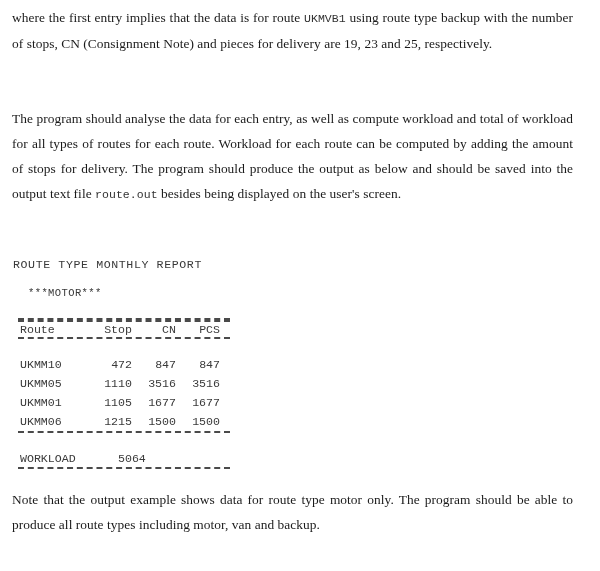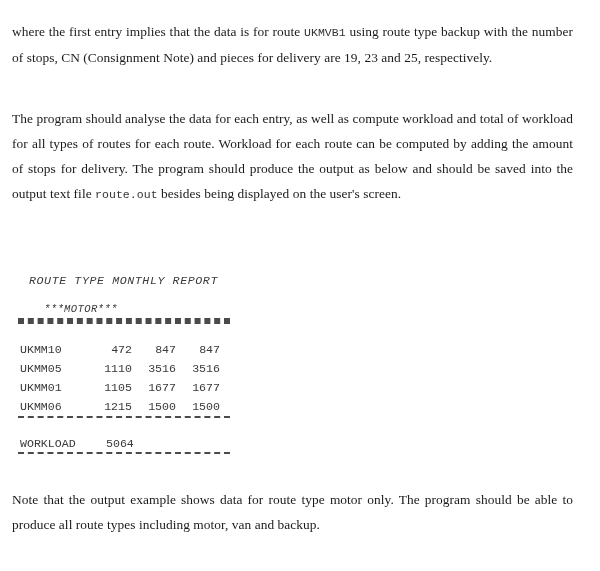--- a/index.html
+++ b/index.html
@@ -30,22 +30,21 @@
       font-family: "Liberation Mono", "DejaVu Sans Mono", monospace;
       font-size: 11.5px;
       color: #333;
     }
     .mono {
       font-family: "Liberation Mono", "DejaVu Sans Mono", monospace;
       font-size: 11.6px;
       color: #3a3a3a;
       position: absolute;
       white-space: pre;
-      margin: 16px;
-      font-style: italic;
+      margin: 0;
     }
     .report-title { left: 13px; top: 258px; letter-spacing: 0.6px; }
     .report-section { left: 28px; top: 287px; letter-spacing: 0.4px; font-size: 10.5px; }
 
     .report-table {
       position: absolute;
       left: 18px;
       top: 314px;
       width: 214px;
       font-family: "Liberation Mono", "DejaVu Sans Mono", monospace;
@@ -65,30 +64,36 @@
     .cell { position: absolute; top: 0; white-space: pre; }
     .c-route { left: 2px; }
     .c-stop  { right: 100px; text-align: right; }
     .c-cn    { right: 56px; text-align: right; }
     .c-pcs   { right: 12px; text-align: right; }
     .hdr-delivery { left: 108px; }
   </style>
 </head>
 <body>
 
-<p class="para" style="top: 19px;"><span>where the first entry implies that the data is for route </span><span class="code">UKMVB1</span><span> using route type backup with the number of stops, CN (Consignment Note) and pieces for delivery are 19, 23 and 25, respectively.</span></p>
+<p class="para" style="top: 5px;"><span>where the first entry implies that the data is for route </span><span class="code">UKMVB1</span><span> using route type backup with the number of stops, CN (Consignment Note) and pieces for delivery are 19, 23 and 25, respectively.</span></p>
 
 <p class="para" style="top: 106px;"><span>The program should analyse the data for each entry, as well as compute workload and total of workload for all types of routes for each route. Workload for each route can be computed by adding the amount of stops for delivery. The program should produce the output as below and should be saved into the output text file </span><span class="code">route.out</span><span> besides being displayed on the user's screen.</span></p>
 
 <div class="mono report-title">ROUTE TYPE MONTHLY REPORT</div>
 <div class="mono report-section">***MOTOR***</div>
 
 <div class="report-table">
   <div class="dash" style="margin-top:4px;"></div>
   <div class="dash"></div>
+  <div class="tbl-row" style="height:15px; line-height:15px;">
+    <span class="cell c-route">Route</span>
+    <span class="cell c-stop">Stop</span>
+    <span class="cell c-cn">CN</span>
+    <span class="cell c-pcs">PCS</span>
+  </div>
   <div class="dash"></div>
 
   <div class="tbl-row" style="margin-top:16px;">
     <span class="cell c-route">UKMM10</span>
     <span class="cell c-stop">472</span>
     <span class="cell c-cn">847</span>
     <span class="cell c-pcs">847</span>
   </div>
   <div class="tbl-row">
     <span class="cell c-route">UKMM05</span>
@@ -104,18 +109,18 @@
   </div>
   <div class="tbl-row">
     <span class="cell c-route">UKMM06</span>
     <span class="cell c-stop">1215</span>
     <span class="cell c-cn">1500</span>
     <span class="cell c-pcs">1500</span>
   </div>
   <div class="dash"></div>
   <div class="tbl-row" style="margin-top:17px; height:17px; line-height:17px;">
     <span class="cell c-route">WORKLOAD</span>
-    <span class="cell" style="left:88px;">5064</span>
+    <span class="cell" style="left:100px;">5064</span>
   </div>
   <div class="dash"></div>
 </div>
 
 <p class="para" style="top: 487px;">Note that the output example shows data for route type motor only. The program should be able to produce all route types including motor, van and backup.</p>
 
 </body></html>

